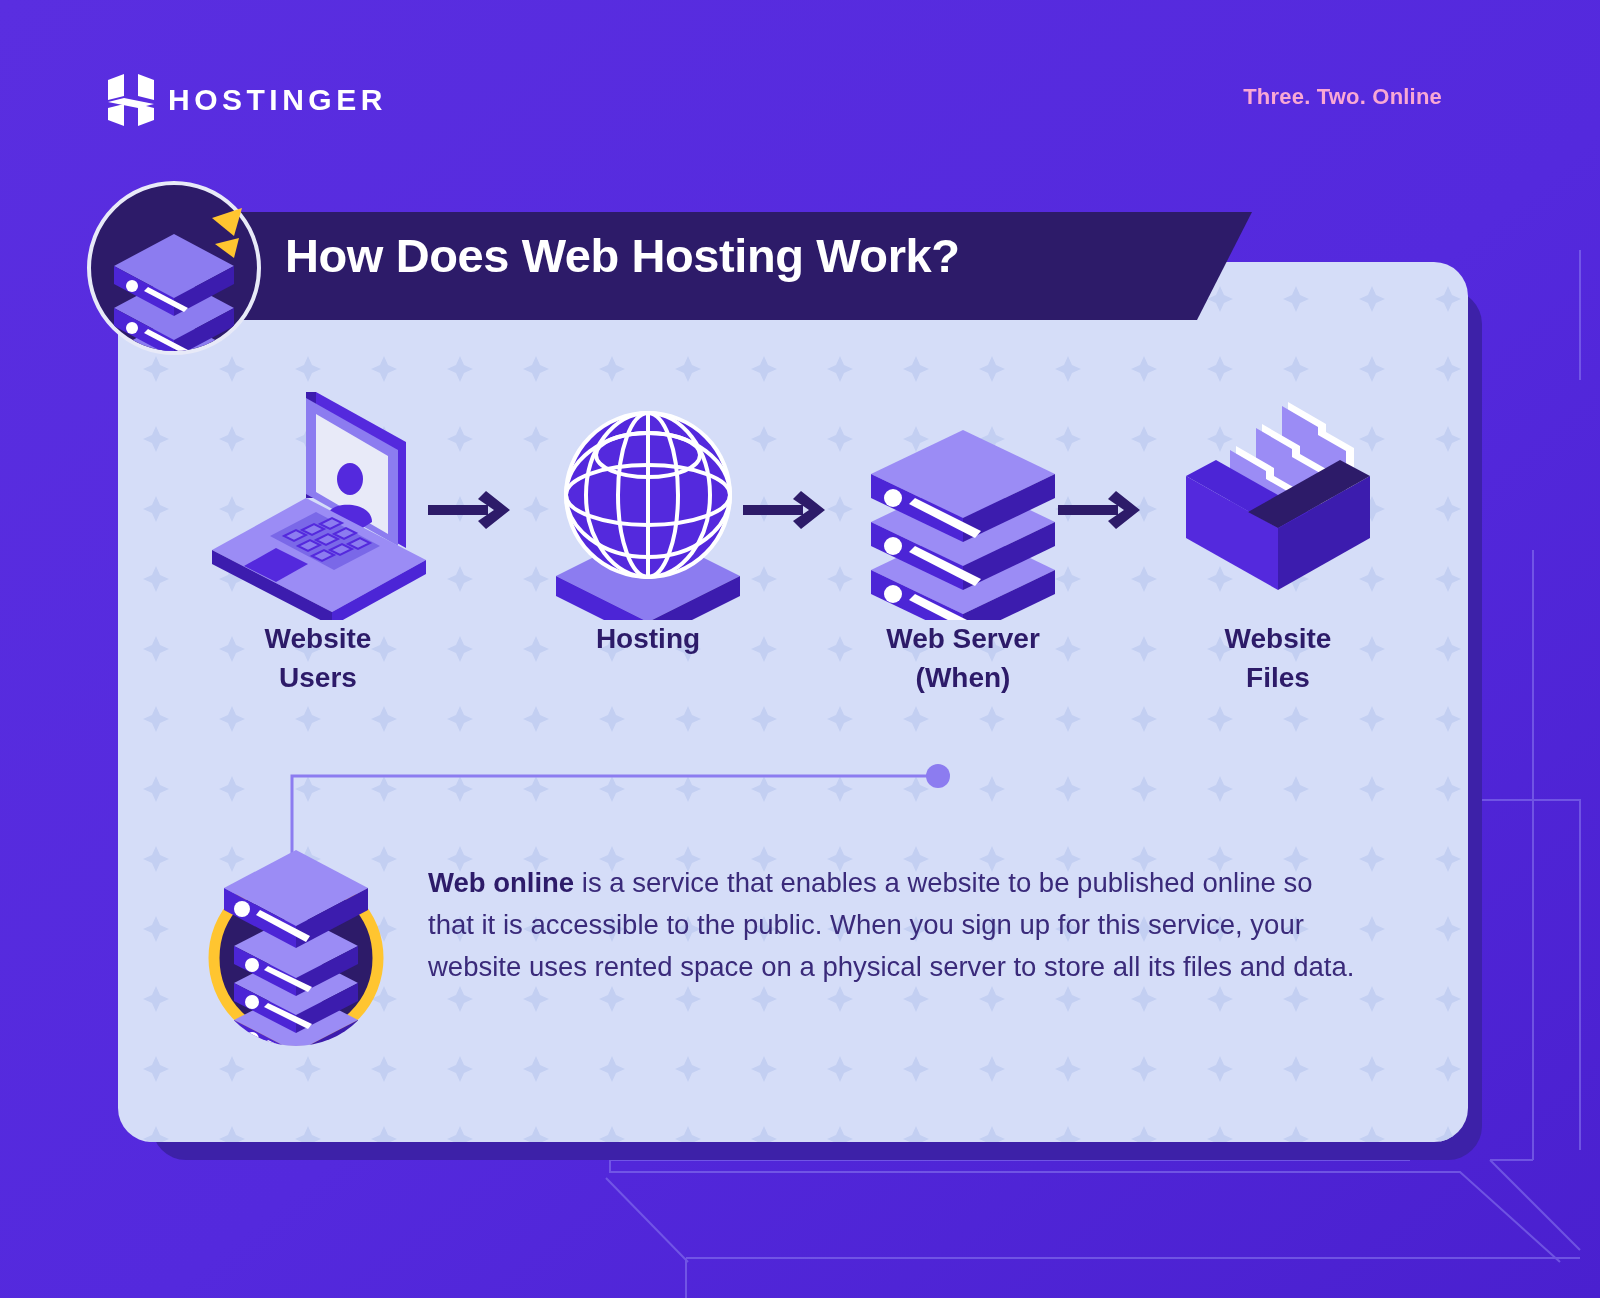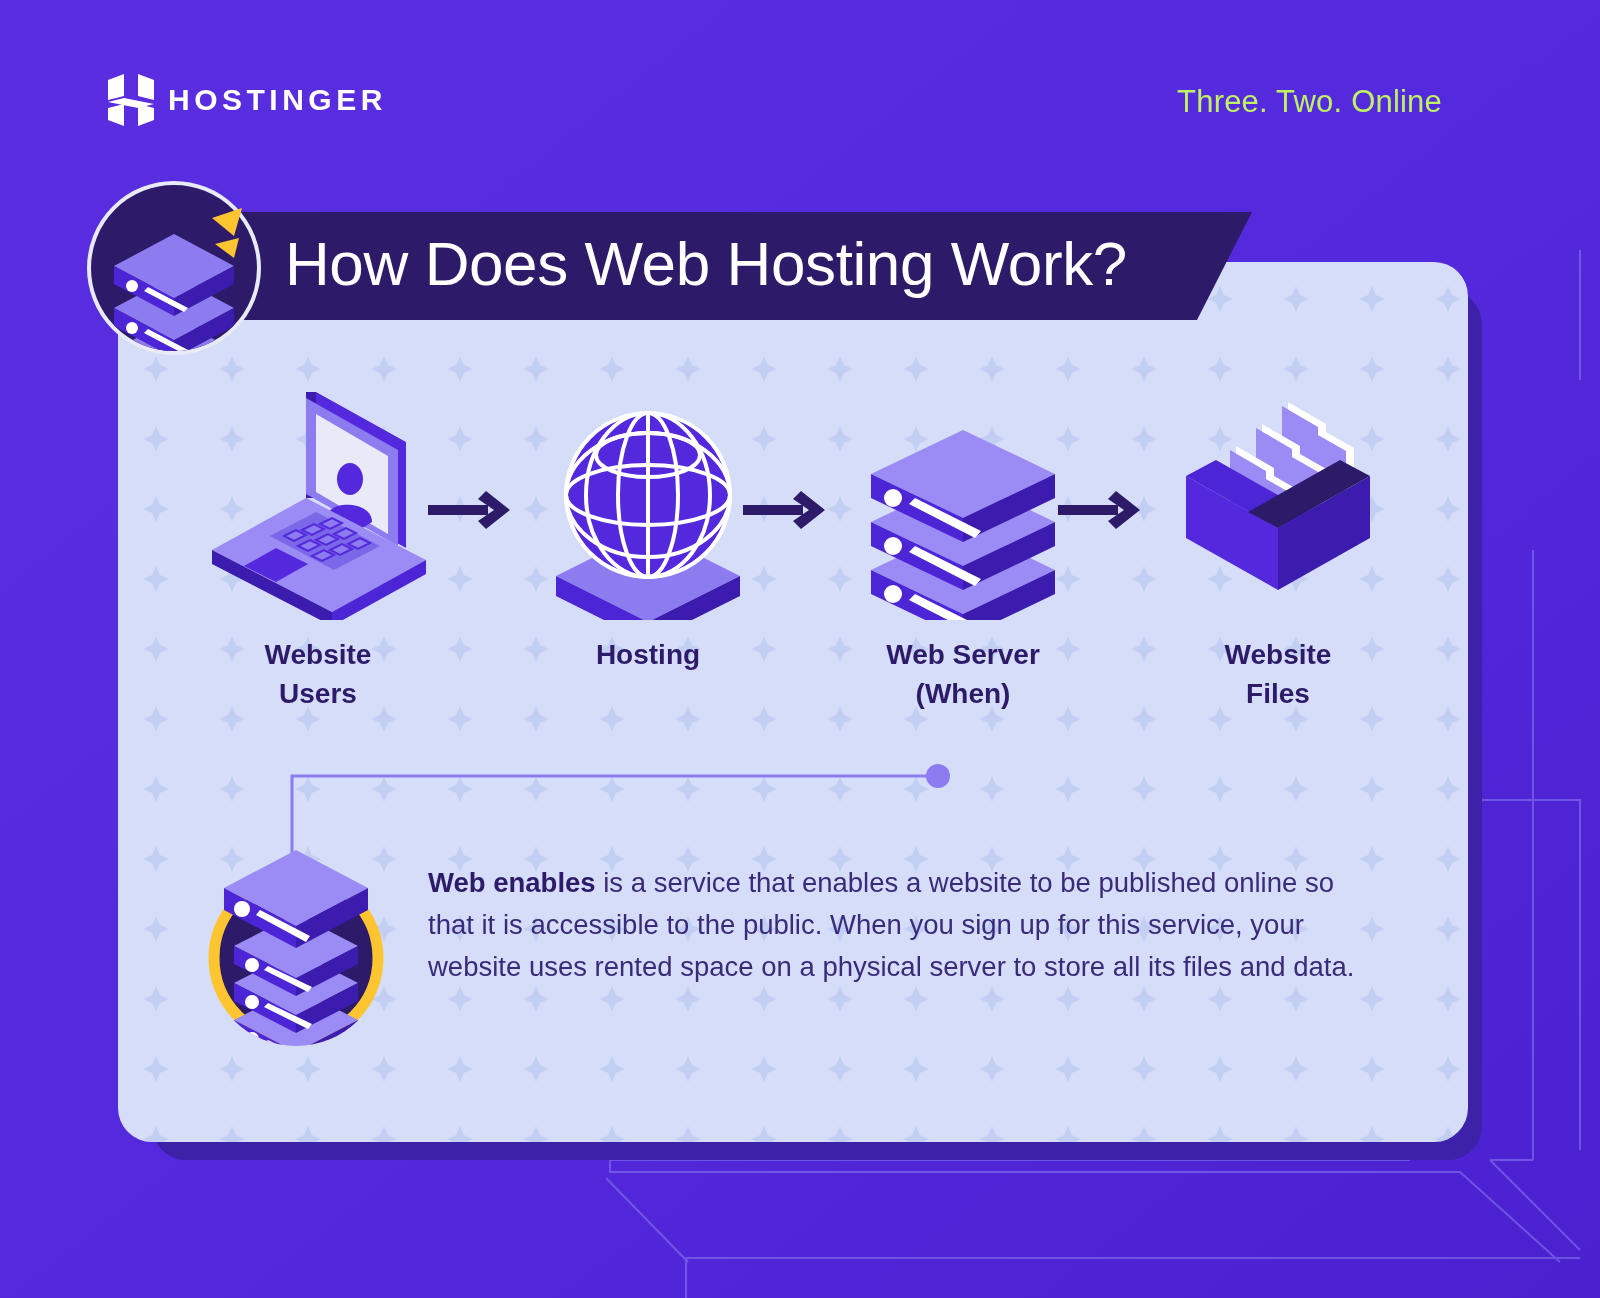--- a/index.html
+++ b/index.html
@@ -20,21 +20,21 @@
     position:absolute; left:106px; top:72px;
     display:flex; align-items:center; gap:12px;
   }
   .logo-mark { width:50px; height:56px; display:block; }
   .logo-word {
     color:#ffffff; font-size:30px; font-weight:bold;
     letter-spacing:4.5px;
   }
   .tagline {
     position:absolute; right:158px; top:84px;
-    color:#bef264; font-size:31px; font-weight:normal;
+    color:#f9a8d4; font-size:22px; font-weight:bold;
     letter-spacing:0.2px;
   }
 
   
   .card-shadow {
     position:absolute; left:152px; top:290px;
     width:1330px; height:870px;
     background:#3d21a8;
     border-radius:34px;
   }
@@ -51,36 +51,35 @@
 
   
   .title-banner {
     position:absolute; left:222px; top:212px;
     width:1030px; height:108px;
   }
   .title-banner svg { display:block; }
   .title-text {
     position:absolute; left:285px; top:228px;
     color:#ffffff;
-    font-size:62px;
-    font-weight:normal;
+    font-size:47px;
+    font-weight:bold;
     letter-spacing:-0.4px;
     white-space:nowrap;
     text-align:right;
   }
 
   
   .title-badge { position:absolute; left:84px; top:178px; width:180px; height:180px; }
 
   
   .flow { position:absolute; left:118px; top:380px; width:1350px; height:360px; }
   .flow-item { position:absolute; text-align:center; }
   .flow-icon { display:block; margin:0 auto; }
   .flow-label {
-    margin-top:16px;
     color:#2d1b69;
     font-size:28px;
     font-weight:bold;
     line-height:1.38;
     white-space:pre-line;
   }
   .flow-arrow { position:absolute; }
 
   
   .connector { position:absolute; left:280px; top:760px; width:680px; height:100px; }
@@ -343,14 +342,14 @@
   </g>
 
   <path d="M100 12 L172 50 L100 88 L28 50 Z" fill="#9b8cf5"></path>
   <path d="M28 50 L100 88 L100 110 L28 72 Z" fill="#4c25d6"></path>
   <path d="M172 50 L100 88 L100 110 L172 72 Z" fill="#3c1cae"></path>
   <circle cx="46" cy="71" r="8" fill="#ffffff"></circle>
   <path d="M60 77 L110 104 L114 98 L64 72 Z" fill="#ffffff"></path>
 </svg>
 
 <p class="paragraph">
-  <b>Web enables</b><span> is a service that enables a website to be published online so that it is accessible to the public. When you sign up for this service, your website uses rented space on a physical server to store all its files and data.</span>
+  <b>Web online</b><span> is a service that enables a website to be published online so that it is accessible to the public. When you sign up for this service, your website uses rented space on a physical server to store all its files and data.</span>
 </p>
 
 </body></html>

